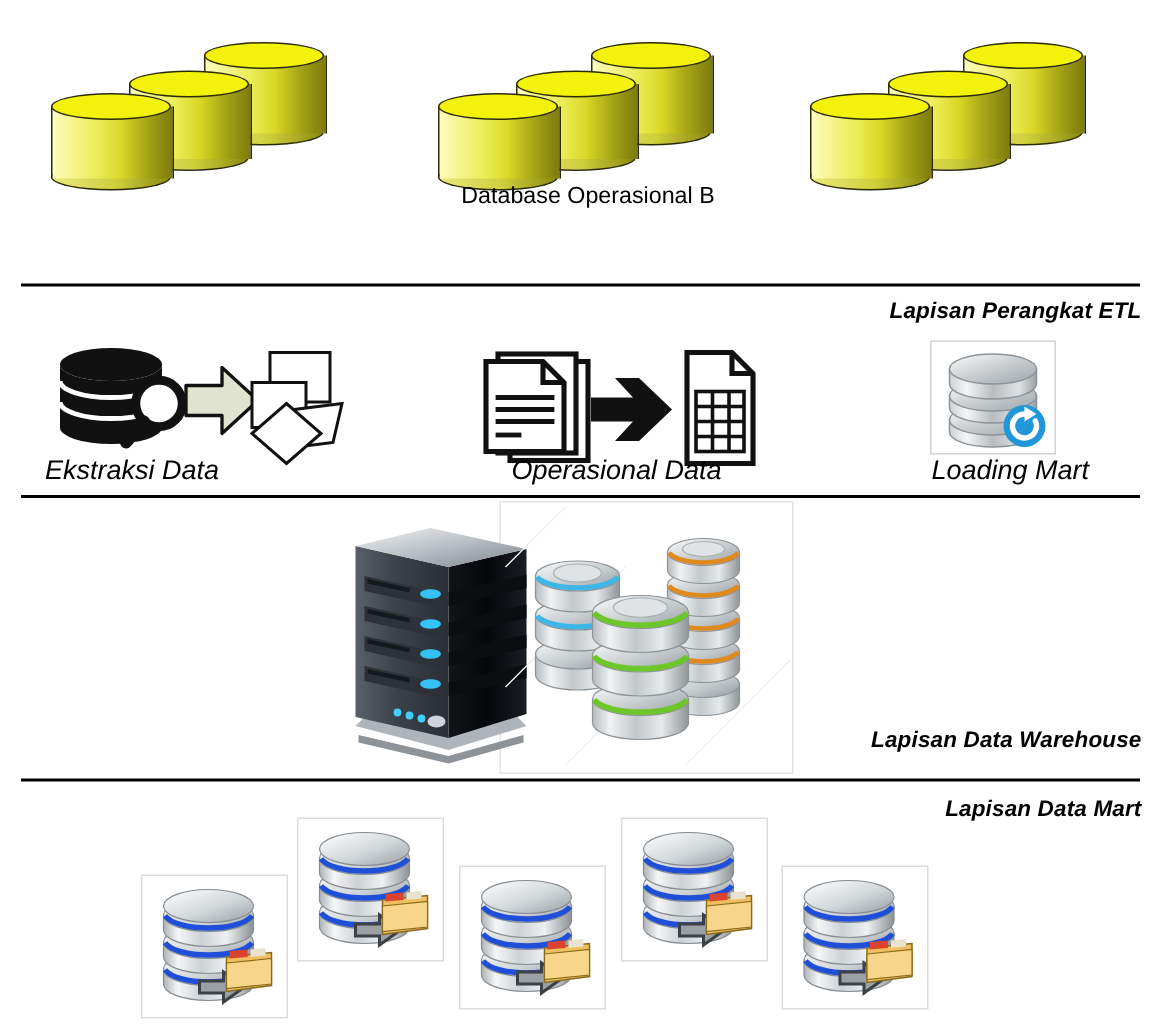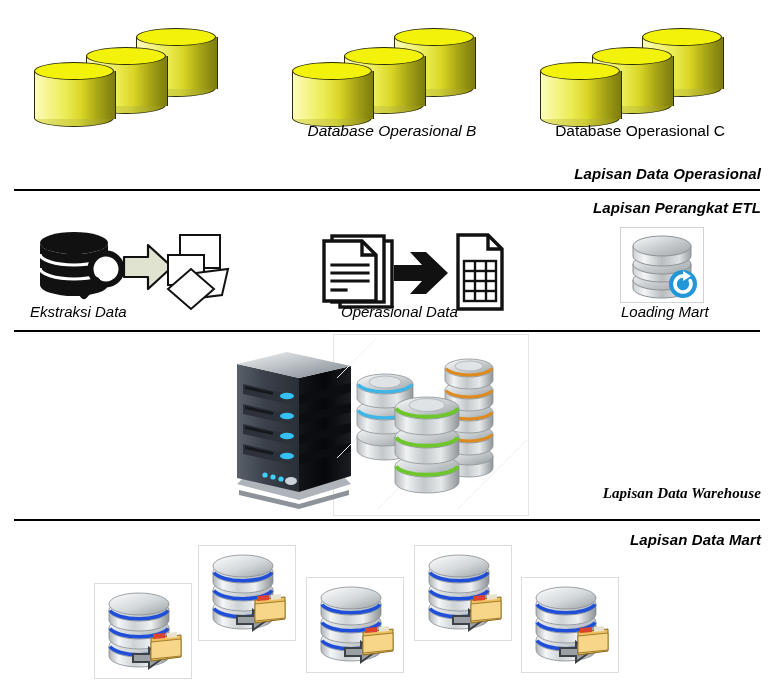--- a/index.html
+++ b/index.html
@@ -25,21 +25,21 @@
              background:linear-gradient(90deg,#fdfdbe 0%,#f6f58f 16%,#ecec55 38%,
                         #d9d626 58%,#a9a616 78%,#8b8a10 92%,#7e7d0e 100%);
              border-left:1.5px solid #2b2b08;border-right:1.5px solid #2b2b08;}
   .cyl .bottom{position:absolute;left:0;width:100%;height:18px;border-radius:50%;
                background:linear-gradient(90deg,#e9e97e,#cfce3a 55%,#8b8a10);
                border:1.5px solid #2b2b08;box-sizing:border-box;}
   .cyl .top{position:absolute;left:0;top:0;width:100%;height:18px;border-radius:50%;
             background:#f2f20a;border:1.5px solid #2b2b08;box-sizing:border-box;}
 
   
-  .etl-label{position:absolute;font-size:15px;font-style:italic;white-space:nowrap;}
+  .etl-label{position:absolute;font-size:18px;font-style:italic;white-space:nowrap;}
 
   
   .thin-box{position:absolute;border:1px solid #d2d2d2;background:#fff;box-sizing:border-box;}
 
   
   .wh-frame{position:absolute;border:1px solid #e4e4e4;background:#fff;box-sizing:border-box;}
 
   
   .mart-frame{position:absolute;border:1px solid #dcdcdc;background:#fff;box-sizing:border-box;}
 
@@ -83,42 +83,40 @@
         <div class="bottom" style="top:49px;"></div>
         <div class="body" style="height:50px;"></div>
         <div class="top"></div>
       </div>
       <div class="cyl" style="left:2px;top:36px;width:80px;height:72px;">
         <div class="bottom" style="top:47px;"></div>
         <div class="body" style="height:48px;"></div>
         <div class="top"></div>
       </div>
     </div>
-    <div class="db-caption" style="left:272px;top:122px;width:240px;font-style:italic;">Database Operasional B</div>
+    <div class="db-caption" style="left:272px;top:122px;width:240px;">Database Operasional B</div>
 
     <div class="abs" style="left:538px;top:26px;width:205px;height:95px;">
       <div class="cyl" style="left:104px;top:2px;width:80px;height:78px;">
         <div class="bottom" style="top:51px;"></div>
         <div class="body" style="height:52px;"></div>
         <div class="top"></div>
       </div>
       <div class="cyl" style="left:54px;top:21px;width:80px;height:74px;">
         <div class="bottom" style="top:49px;"></div>
         <div class="body" style="height:50px;"></div>
         <div class="top"></div>
       </div>
       <div class="cyl" style="left:2px;top:36px;width:80px;height:72px;">
         <div class="bottom" style="top:47px;"></div>
         <div class="body" style="height:48px;"></div>
         <div class="top"></div>
       </div>
     </div>
-    <div class="db-caption" style="left:520px;top:122px;width:240px;">Database Operasional C</div>
-
-    <div class="layer-label" style="top:165px;">Lapisan Data Operasional</div>
+
   </div>
 
   <div class="divider" style="top:189px;"></div>
 
   <div class="abs" style="left:0;top:191px;width:775px;height:140px;border-radius:23px;">
 
     <div class="layer-label" style="top:8px;">Lapisan Perangkat ETL</div>
 
     <div class="abs" style="left:28px;top:38px;width:200px;height:90px;">
       <svg width="200" height="90" viewBox="0 0 200 90">
@@ -211,21 +209,21 @@
           <path d="M62 48 a8 8 0 1 0 7.2 4.6" fill="none" stroke="#fff" stroke-width="3.6" stroke-linecap="round"></path>
           <path d="M62 43 l0 10 l8 -5 z" fill="#fff"></path>
         </g>
       </svg>
     </div>
     <div class="etl-label" style="left:621px;top:112px;">Loading Mart</div>
   </div>
 
   <div class="divider" style="top:330px;"></div>
 
-  <div class="abs" style="left:0;top:332px;width:775px;height:230px;font-family:Liberation Serif, serif;">
+  <div class="abs" style="left:0;top:332px;width:775px;height:230px;">
 
     <div class="wh-frame" style="left:333px;top:2px;width:196px;height:182px;"></div>
 
     <div class="abs" style="left:231px;top:16px;width:126px;height:162px;">
       <svg width="126" height="162" viewBox="0 0 126 162">
         <defs>
           <linearGradient id="topPlate" x1="0" y1="0" x2="1" y2="1">
             <stop offset="0" stop-color="#f2f4f5"></stop>
             <stop offset="0.5" stop-color="#b8bec3"></stop>
             <stop offset="1" stop-color="#7d868d"></stop>

